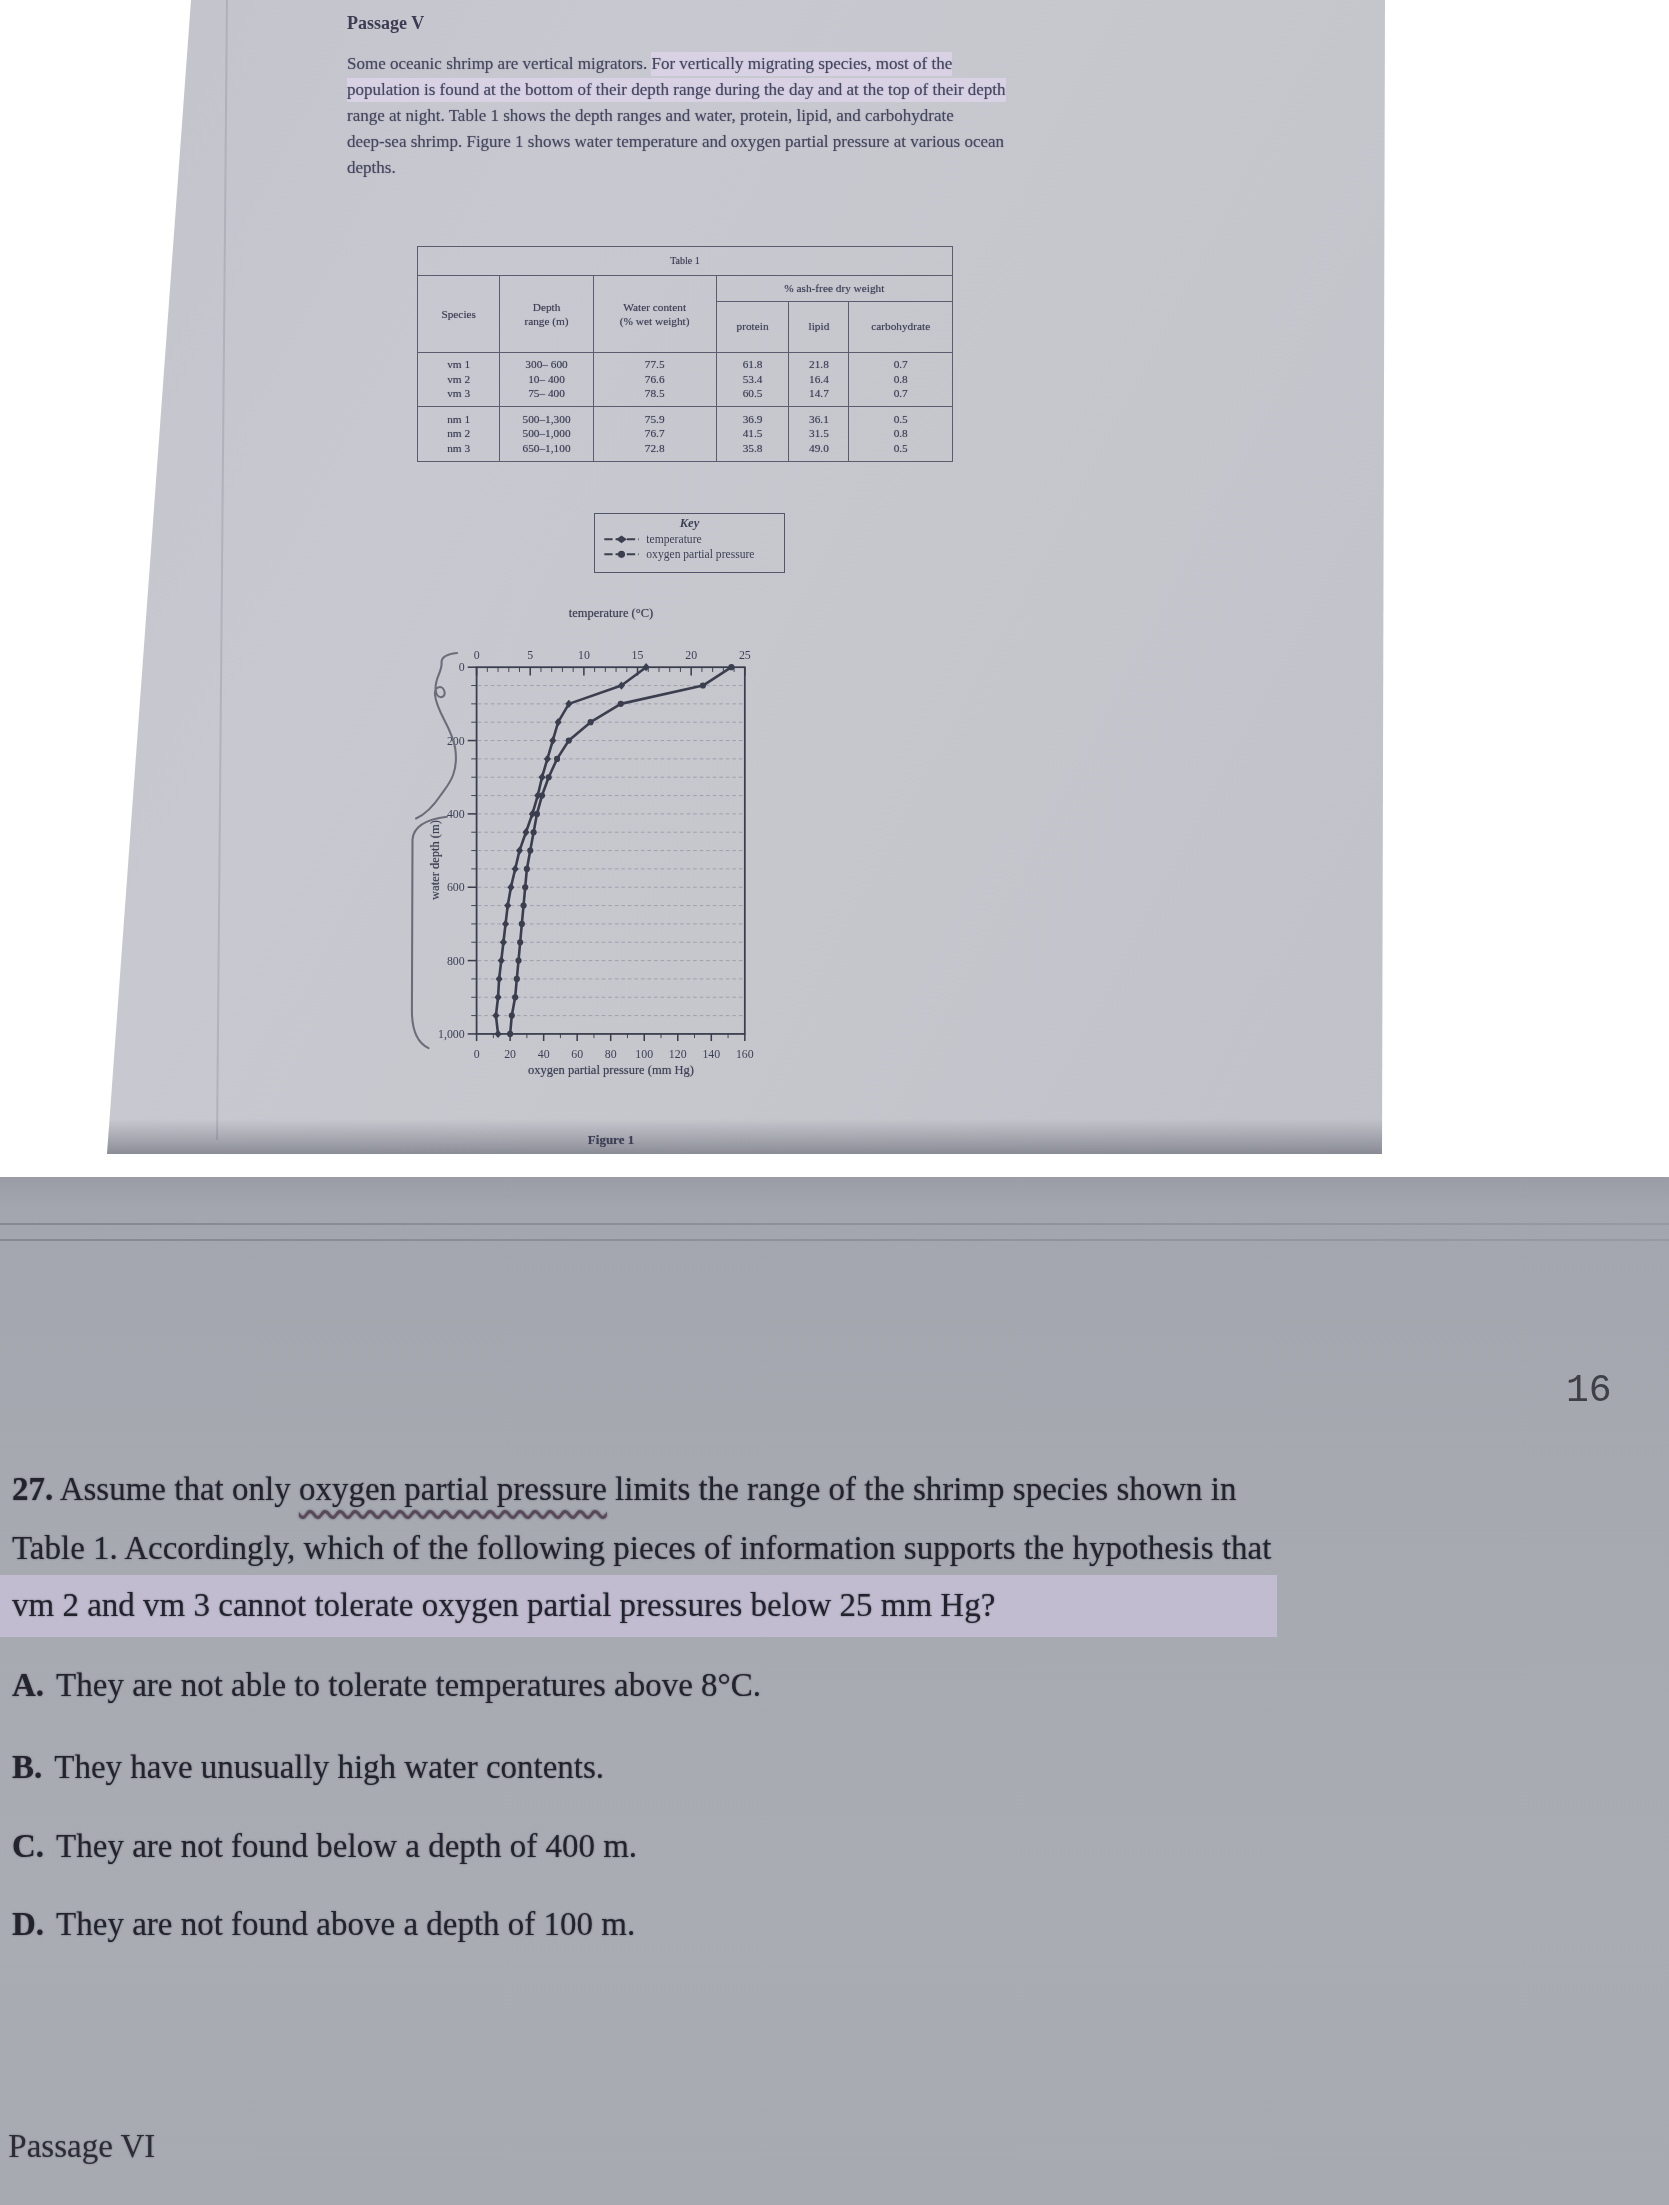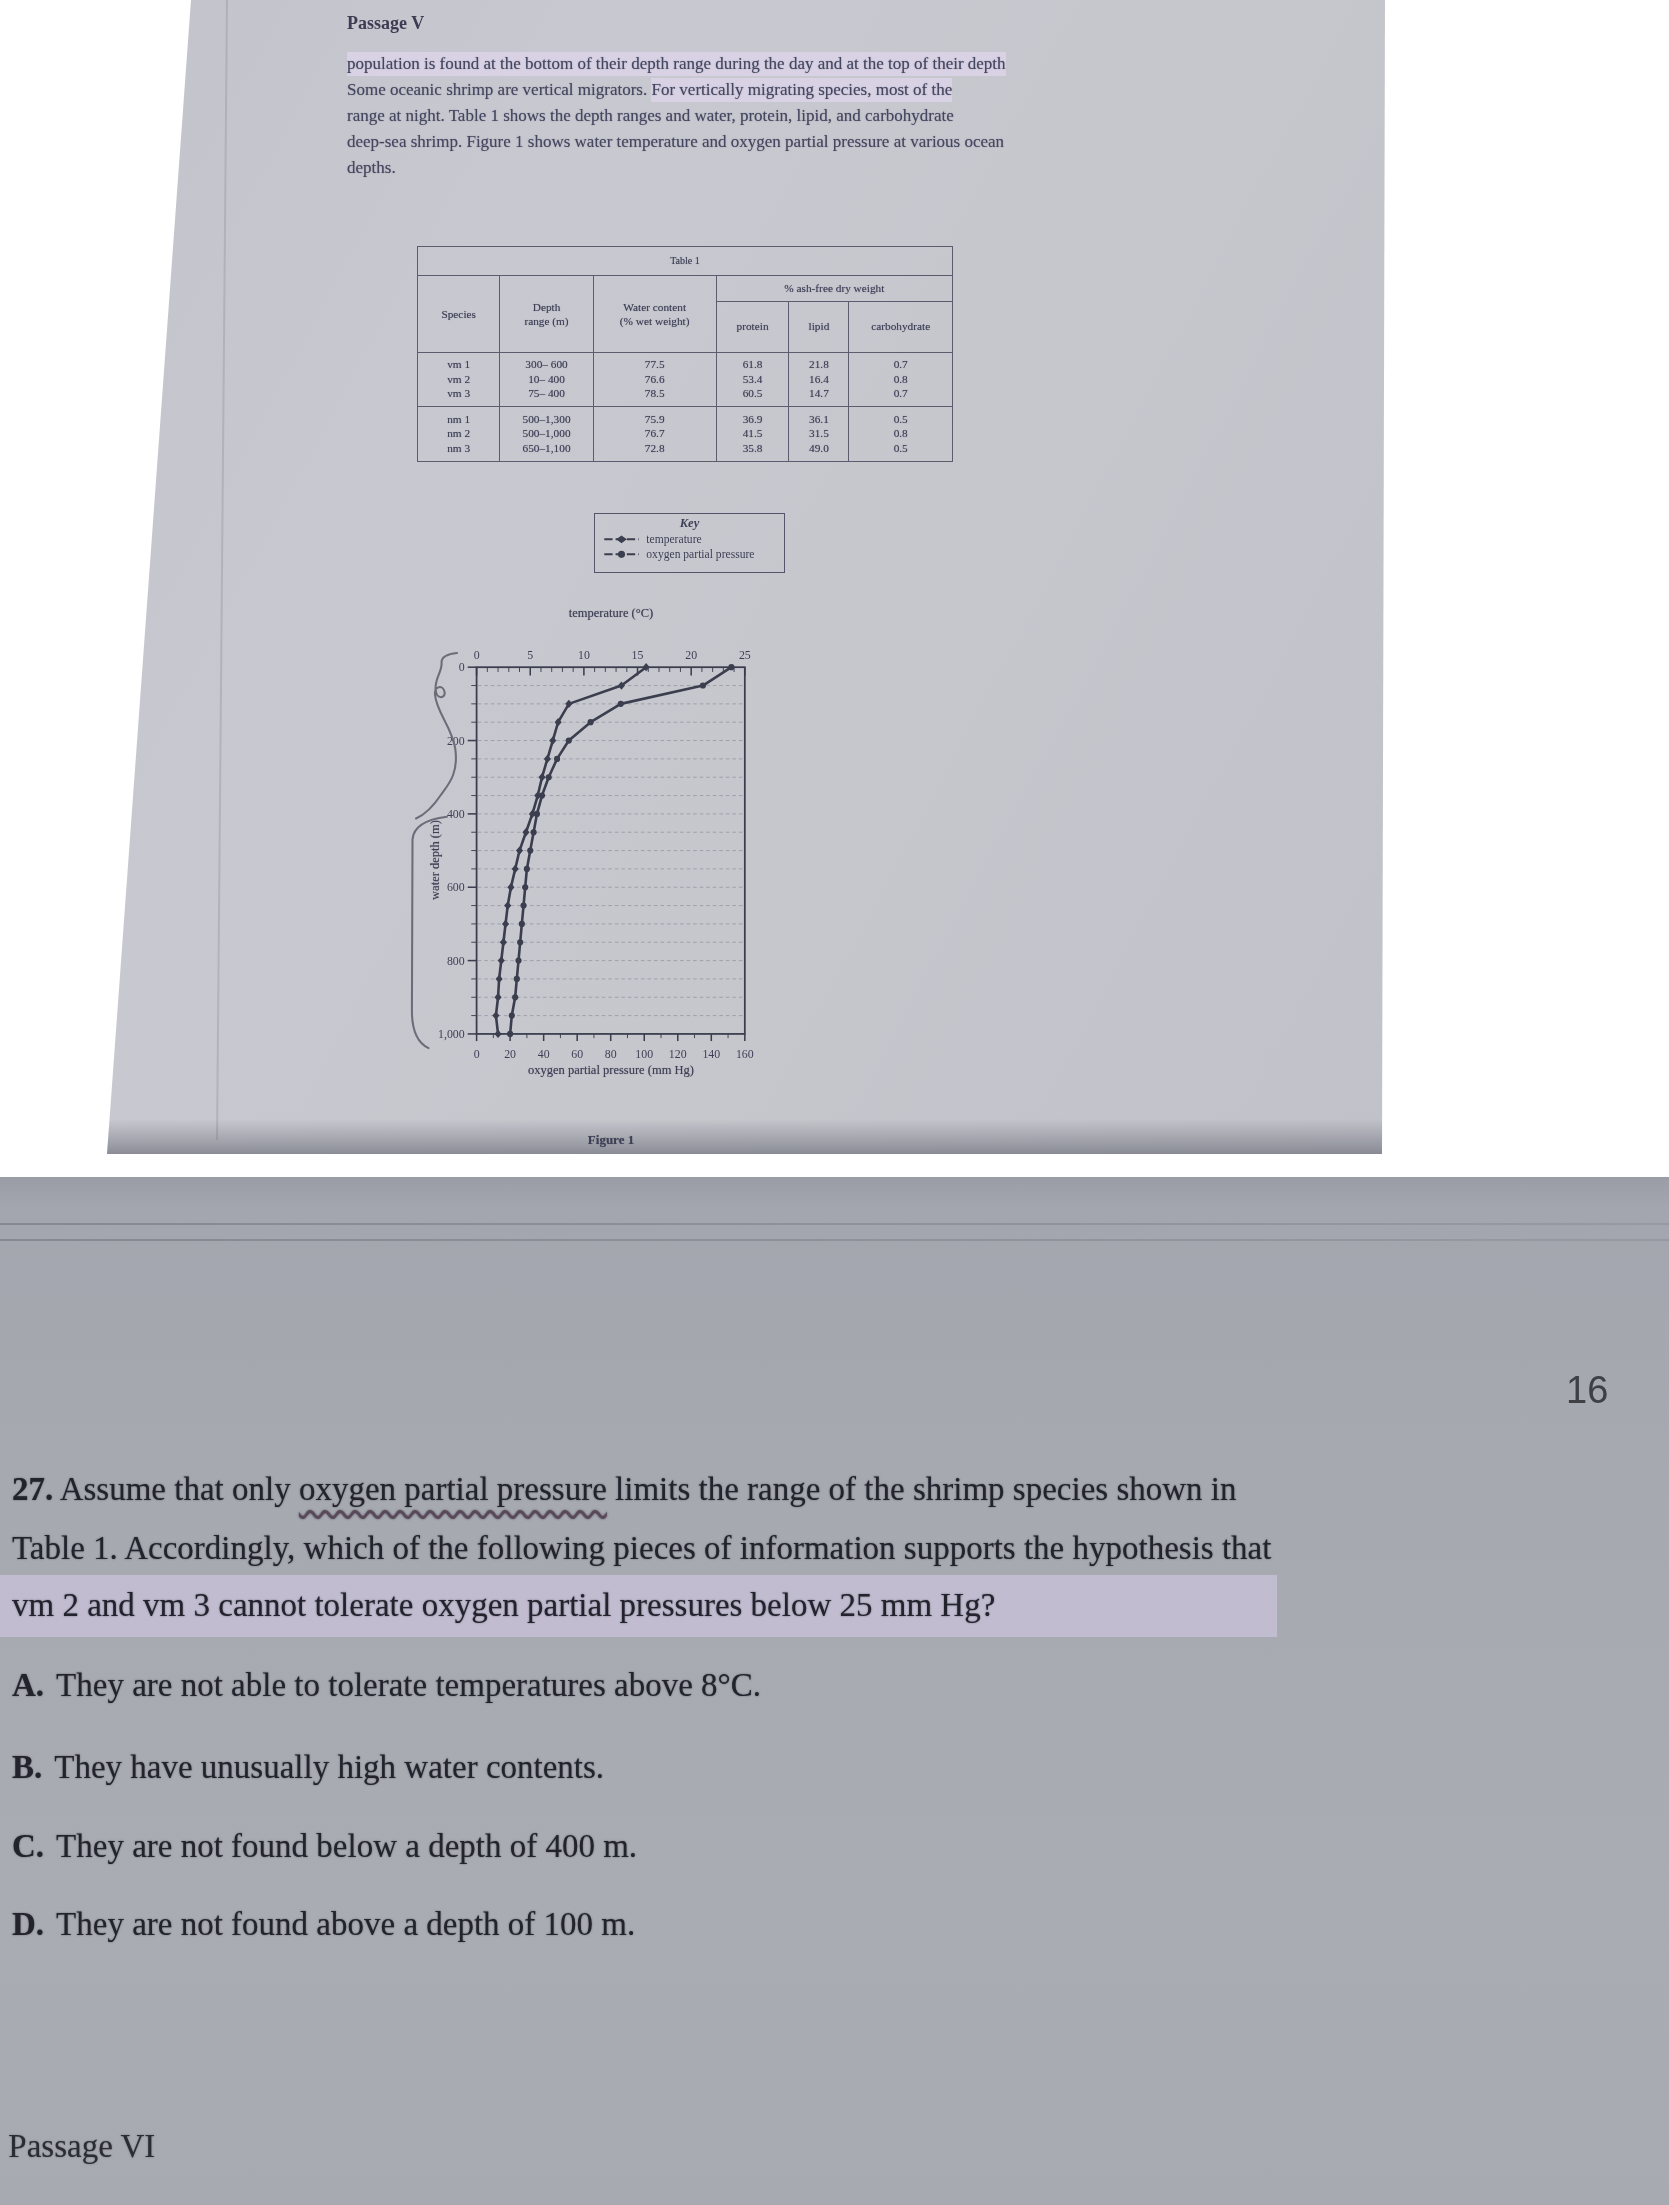--- a/index.html
+++ b/index.html
@@ -50,21 +50,21 @@
 
   #figure-svg{position:absolute;left:368px;top:595px;}
   #figure-svg text{font-family:"Liberation Serif",serif;fill:#3d3f55;}
 
   
   #photo2-bg{position:absolute;left:0;top:1177px;width:1670px;height:1028px;
     background:linear-gradient(180deg,#9b9da6 0%,#a4a6af 3%,#a7a9b1 30%,#aaacb4 70%,#a8aab2 100%);}
   .crease-line{position:absolute;width:1670px;height:1.8px;
     background:linear-gradient(90deg,rgba(104,106,118,.5),rgba(104,106,118,.22));filter:blur(0.6px);}
 
-  #page-num{position:absolute;left:1566px;top:1369px;font-family:Liberation Sans, sans-serif;
+  #page-num{position:absolute;left:1566px;top:1369px;font-family:Liberation Mono, monospace;
     font-size:38px;color:#3e4046;}
 
   #question-block{position:absolute;left:0;top:0;width:1670px;filter:blur(0.5px);color:#22232d;}
   .q-line{position:absolute;left:12px;font-size:33px;white-space:nowrap;
     text-shadow:0 0 1.8px rgba(34,35,45,.6);}
   .q-num{font-weight:700;}
   .pen-underline{text-decoration:underline;text-decoration-style:wavy;
     text-decoration-color:rgba(84,64,84,.8);text-decoration-thickness:3px;text-underline-offset:9.5px;}
   #q-line3-band{position:absolute;left:0;top:1575px;width:1277px;height:62px;
     background:rgba(203,196,219,.72);}
@@ -80,22 +80,22 @@
 <div id="canvas">
 
   <div id="paper-bg">
     <div id="paper-crease"></div>
     <div id="paper-shadow"></div>
   </div>
 
   <div id="paper-content">
     <div class="h-title">Passage V</div>
     <div id="passage-body">
+        <div class="p-line"><span>Some oceanic shrimp are vertical migrators. </span><span class="hl">For vertically migrating species, most of the</span></div>
         <div class="p-line"><span class="hl">population is found at the bottom of their depth range during the day and at the top of their depth</span></div>
-        <div class="p-line"><span>Some oceanic shrimp are vertical migrators. </span><span class="hl">For vertically migrating species, most of the</span></div>
         <div class="p-line"><span>range at night. Table 1 shows the depth ranges and water, protein, lipid, and carbohydrate</span></div>
         <div class="p-line"><span>deep-sea shrimp. Figure 1 shows water temperature and oxygen partial pressure at various ocean</span></div>
         <div class="p-line"><span>depths.</span></div>
       </div>
 
     <table id="shrimp-table">
       <tbody>
           <tr>
         <td class="t-title" colspan="6">Table 1</td>
       </tr>

